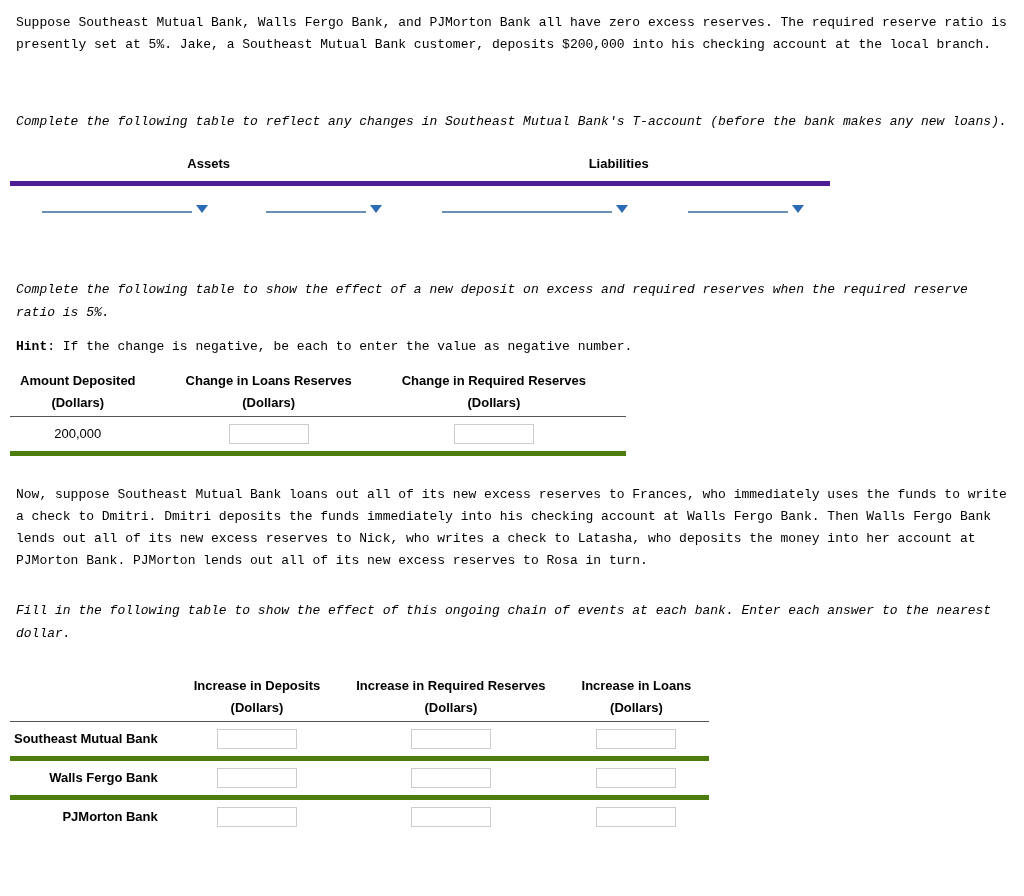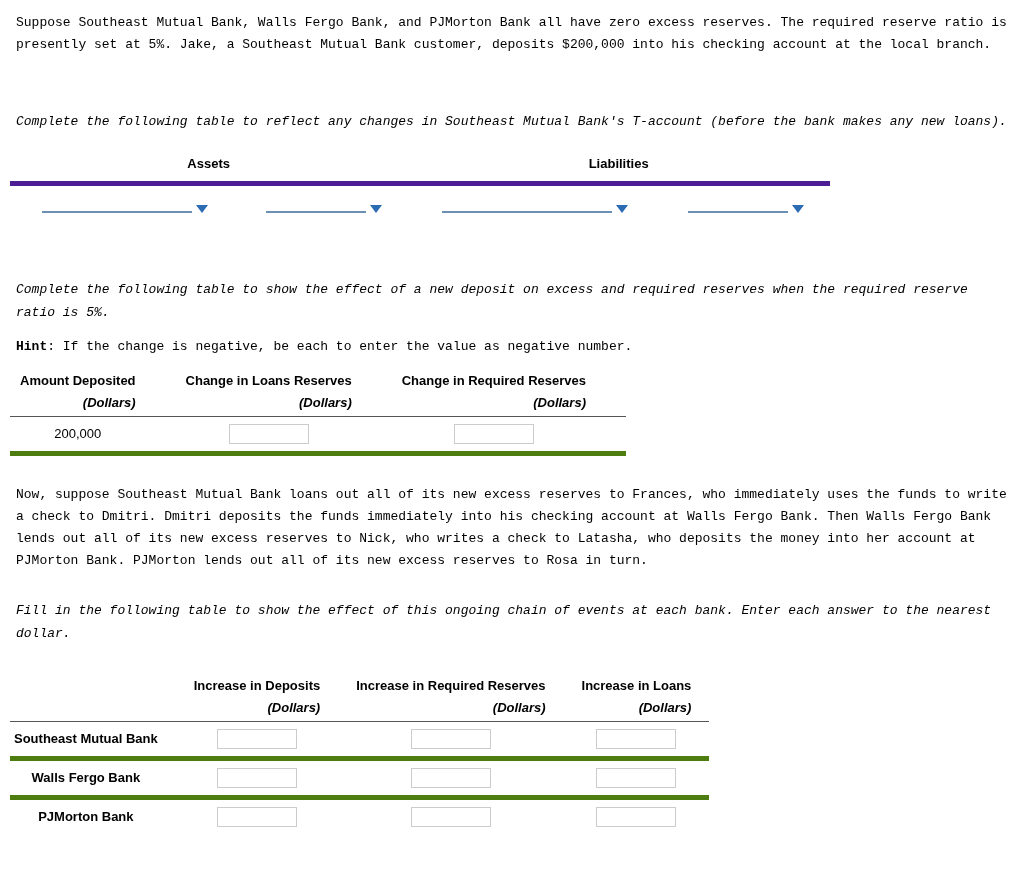--- a/index.html
+++ b/index.html
@@ -53,34 +53,33 @@
     }
 
     
     .data-table {
       border-collapse: collapse;
       margin-top: 10px;
     }
     .data-table th {
       font-weight: bold;
       padding: 2px 18px;
-      text-align: right;
+      text-align: center;
       border-bottom: 1px solid #555;
     }
     .data-table th .sub {
-      font-style: italic;
       display: block;
     }
     .data-table td {
       padding: 6px 18px;
       text-align: center;
       border-bottom: 5px solid #4d7c0f;
     }
     .data-table td.row-label {
-      text-align: center;
+      text-align: right;
       font-weight: bold;
       padding-left: 4px;
     }
     .data-table td.no-border {
       border-bottom: none;
       margin-top: 45px;
     }
     .num-input {
       width: 80px;
       height: 20px;

